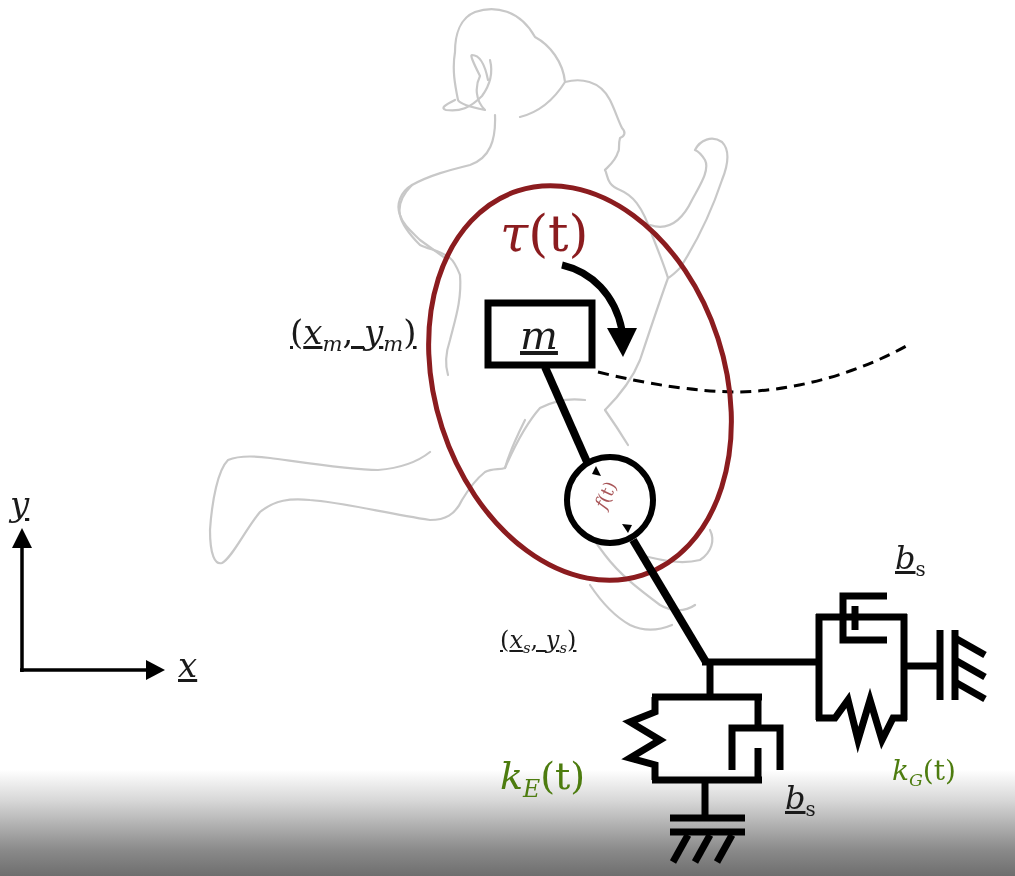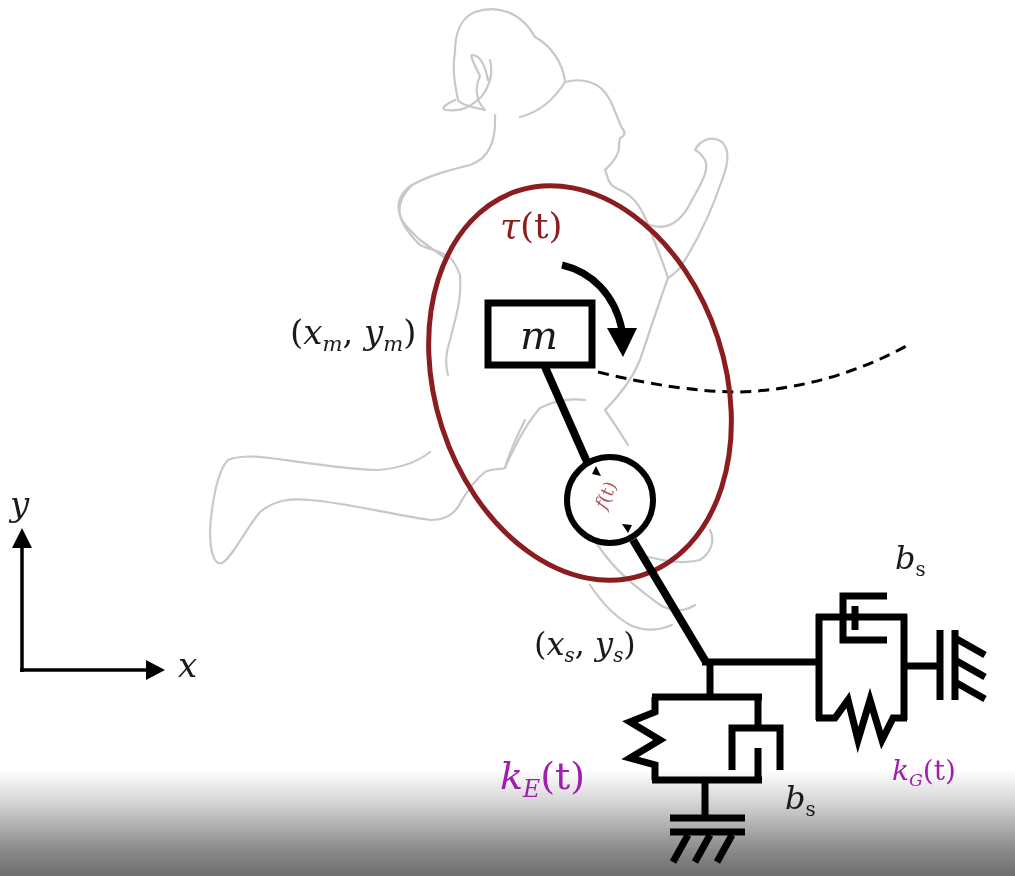--- a/index.html
+++ b/index.html
@@ -7,23 +7,23 @@
       width: 1015px; height: 876px; overflow: hidden; position: relative;
       background: linear-gradient(to bottom, #ffffff 0px, #ffffff 770px, #d8d8d8 800px, #8a8a8a 850px, #6e6e6e 876px);
       font-family: "DejaVu Serif", "Liberation Serif", serif;
     }
     #stage { position: absolute; left: 0; top: 0; width: 1015px; height: 876px; }
     .lbl {
       position: absolute; white-space: nowrap; font-style: italic;
       font-family: "DejaVu Serif", "Liberation Serif", serif; line-height: 1;
     }
     .lbl sub { font-size: 0.62em; vertical-align: -0.35em; }
-    .black { color: #1a1a1a; }
+    .black { color: #1a1a1a; text-decoration: underline; }
     .red { color: #8b1c1f; }
-    .green { color: #a21caf; }
+    .green { color: #4d7c0f; }
     .upright { font-style: normal; }
   </style>
 </head>
 <body>
 
 <div id="stage">
   <svg width="1015" height="876" viewBox="0 0 1015 876" xmlns="http://www.w3.org/2000/svg">
     <defs>
       <marker id="arrowhead" markerWidth="10" markerHeight="10" refX="8" refY="5" orient="auto" markerUnits="userSpaceOnUse">
         <path d="M0,0 L10,5 L0,10 Z" fill="#000"></path>
@@ -131,35 +131,35 @@
       <line x1="688" y1="835" x2="673" y2="862"></line>
       <line x1="710" y1="835" x2="695" y2="862"></line>
       <line x1="732" y1="835" x2="717" y2="862"></line>
     </g>
   </svg>
 
   
   <div class="lbl black" style="left:10px; top:487px; font-size:34px;">y</div>
   <div class="lbl black" style="left:178px; top:648px; font-size:34px;">x</div>
 
-  <div class="lbl red" style="left:500px; top:208px; font-size:36px;">
+  <div class="lbl red" style="left:500px; top:208px; font-size:51px;">
     <span>τ</span><span class="upright">(t)</span>
   </div>
 
   <div class="lbl black" style="left:520px; top:315px; font-size:40px;">m</div>
 
   <div class="lbl black" style="left:290px; top:315px; font-size:34px;">
     <span class="upright">(</span><span>x</span><sub>m</sub><span class="upright">, </span><span>y</span><sub>m</sub><span class="upright">)</span>
   </div>
 
   <div class="lbl red" style="left:592px; top:486px; font-size:18px; transform:rotate(-65deg); transform-origin:center; opacity:0.75;">
     <span>f</span><span class="upright">(t)</span>
   </div>
 
-  <div class="lbl black" style="left:534px; top:628px; font-size:32px;">
+  <div class="lbl black" style="left:500px; top:628px; font-size:24px;">
     <span class="upright">(</span><span>x</span><sub>s</sub><span class="upright">, </span><span>y</span><sub>s</sub><span class="upright">)</span>
   </div>
 
   <div class="lbl black" style="left:895px; top:542px; font-size:32px;">
     <span>b</span><sub class="upright">s</sub>
   </div>
 
   <div class="lbl green" style="left:892px; top:757px; font-size:28px;">
     <span>k</span><sub>G</sub><span class="upright">(t)</span>
   </div>

